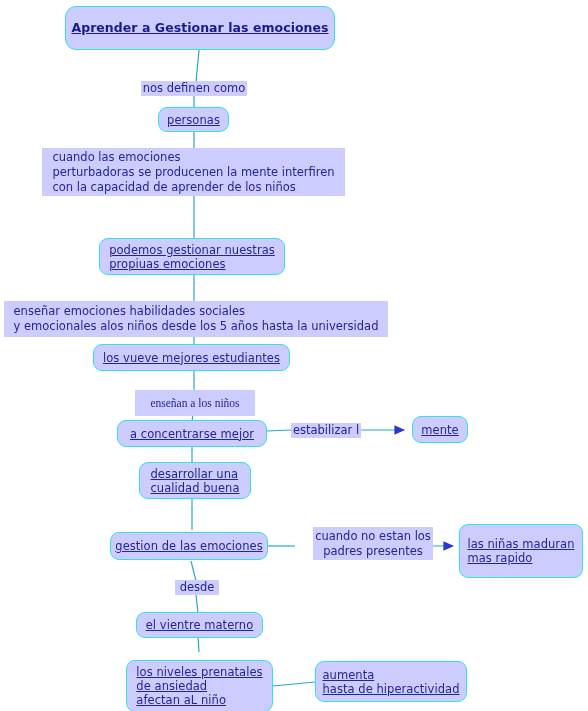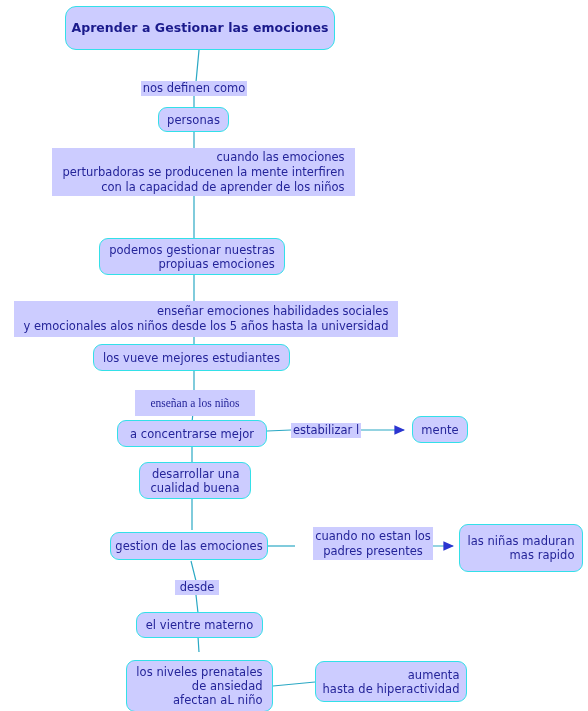--- a/index.html
+++ b/index.html
@@ -31,48 +31,48 @@
   }
   .node {
     position: absolute;
     box-sizing: border-box;
     background: #ccccff;
     border: 1px solid #33e0e8;
     border-radius: 9px;
     color: #242499;
     font-size: 11.5px;
     line-height: 14px;
-    text-align: right;
+    text-align: left;
     display: flex;
     align-items: center;
     justify-content: center;
     white-space: pre;
     letter-spacing: 0.05px;
+    text-decoration: underline;
   }
   .node.root {
     font-weight: bold;
     font-size: 12.5px;
     border-radius: 11px;
     color: #1a1a8c;
   }
   .plain {
     position: absolute;
     box-sizing: border-box;
     background: #ccccff;
     border: none;
     border-radius: 0;
     color: #242499;
     font-size: 11.5px;
     line-height: 15px;
-    text-align: right;
+    text-align: left;
     display: flex;
     align-items: center;
     justify-content: center;
     white-space: pre;
-    margin-left: 10px;
   }
   .edge-label {
     position: absolute;
     box-sizing: border-box;
     background: #ccccff;
     color: #242499;
     font-size: 11.5px;
     line-height: 14.5px;
     text-align: center;
     display: flex;
@@ -160,21 +160,21 @@
   <div class="node" style="left:412px; top:416px; width:56px; height:27px;">mente</div>
 
   <div class="node" style="left:139px; top:462px; width:112px; height:37px;">desarrollar una
 cualidad buena</div>
 
   <div class="node" style="left:110px; top:532px; width:158px; height:28px;">gestion de las emociones</div>
 
   <div class="edge-label" style="left:295px; top:527px; width:120px; height:33px;margin-left:18px;">cuando no estan los
 padres presentes</div>
 
-  <div class="node" style="left:459px; top:524px; width:124px; height:48px;">las niñas maduran
+  <div class="node" style="left:459px; top:524px; width:124px; height:54px;">las niñas maduran
 mas rapido</div>
 
   <div class="edge-label" style="left:175px; top:580px; width:44px; height:15px;">desde</div>
 
   <div class="node" style="left:136px; top:612px; width:127px; height:26px;">el vientre materno</div>
 
   <div class="node" style="left:126px; top:652px; width:147px; height:52px;margin-top:8px;">los niveles prenatales
 de ansiedad
 afectan aL niño</div>
 

